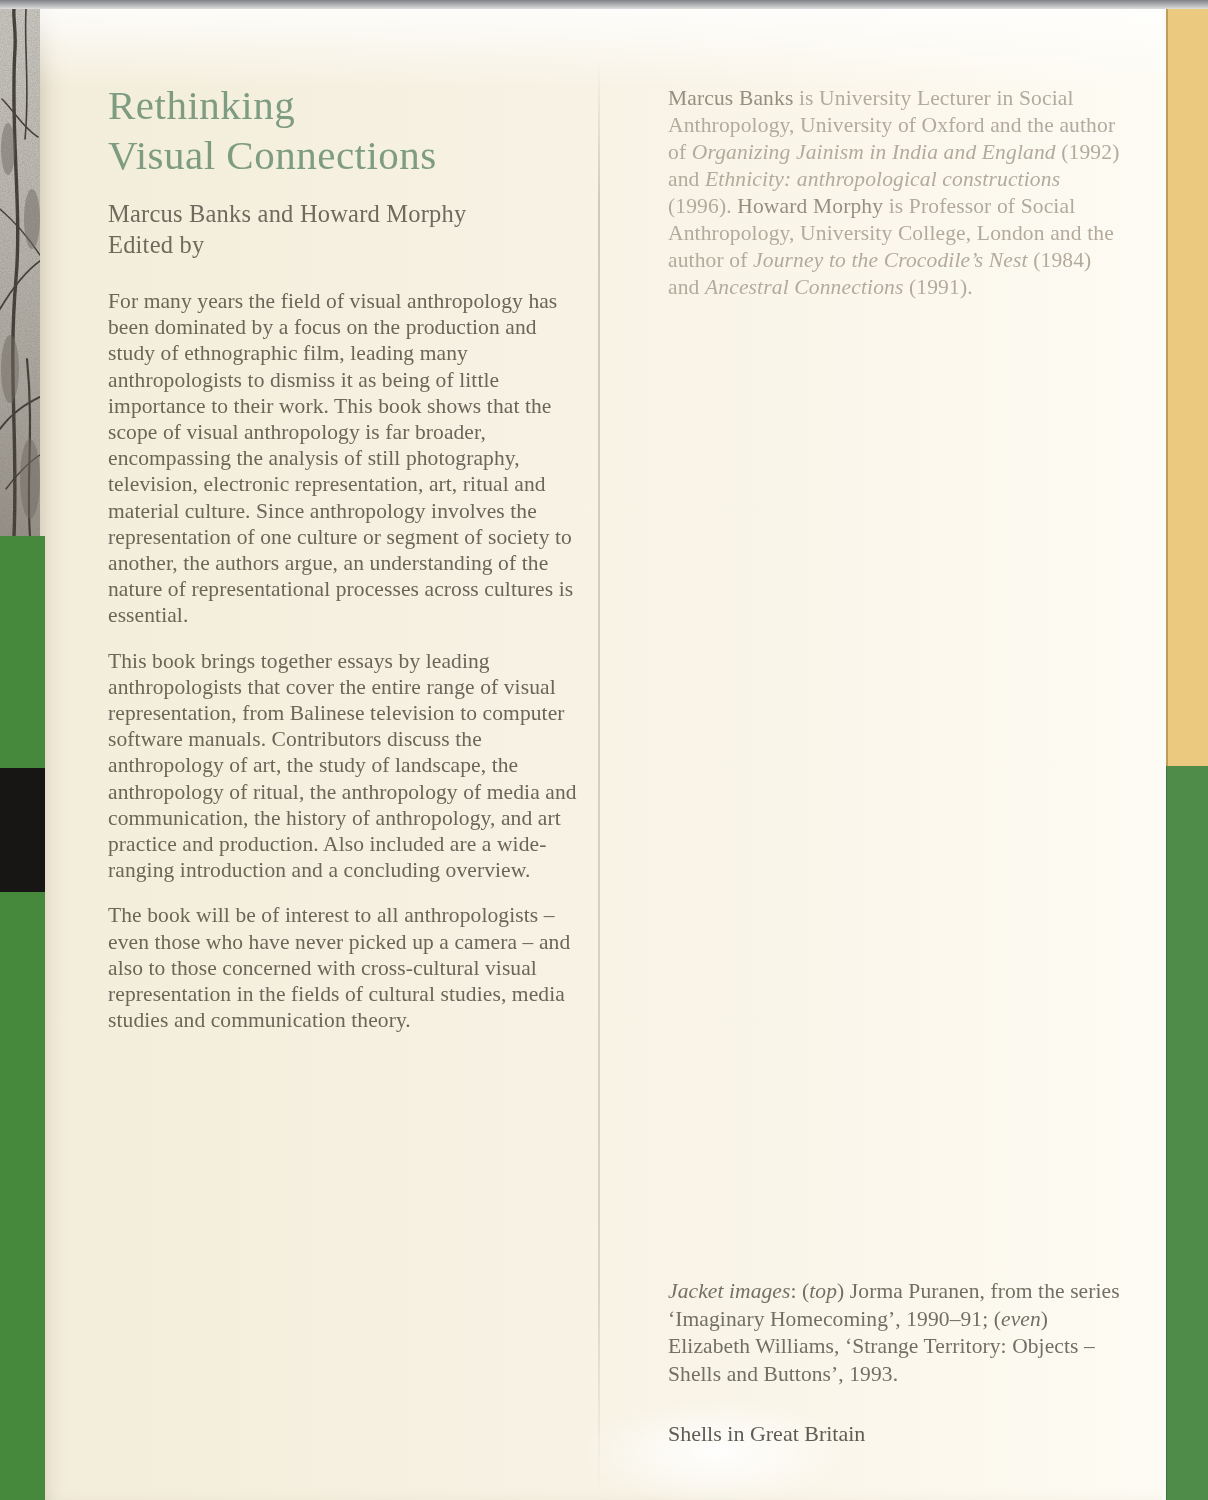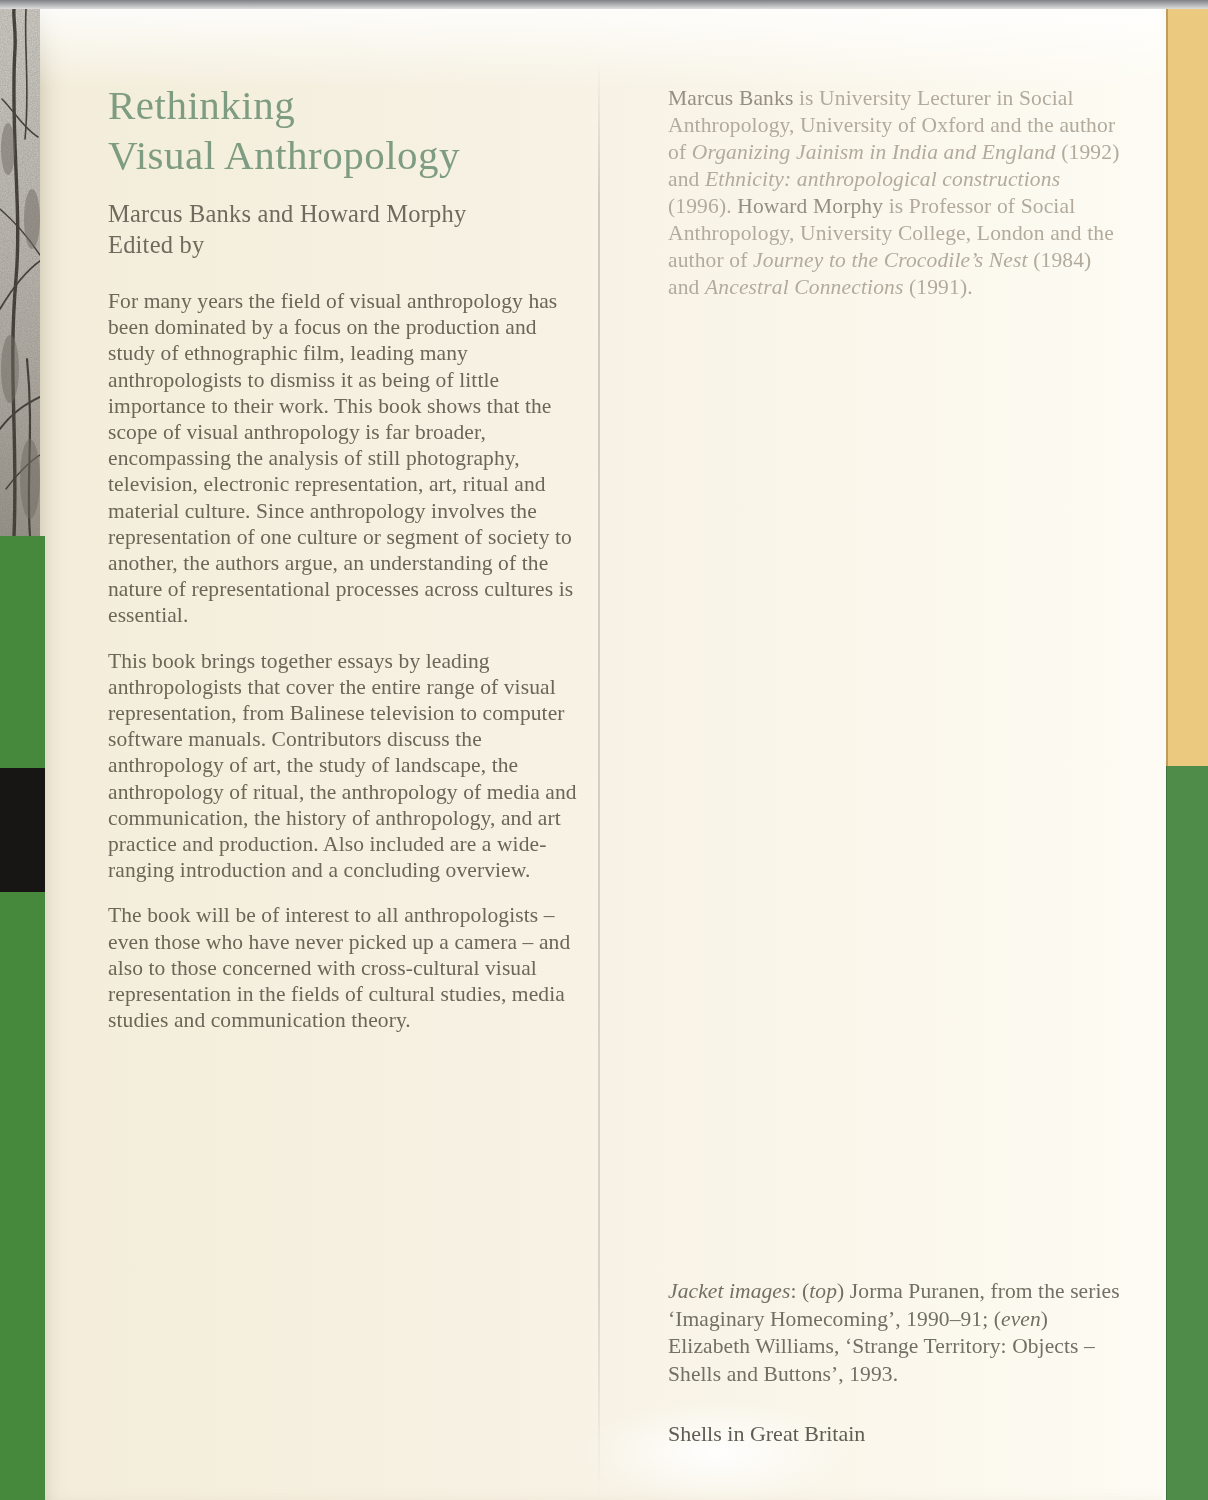--- a/index.html
+++ b/index.html
@@ -140,21 +140,21 @@
       </g>
       <rect width="40" height="527" filter="url(#grain)" opacity="0.55"></rect>
     </svg>
   </div>
 
   <div class="edge-tan"></div>
   <div class="edge-green"></div>
 
   <h1 class="title">
     <span class="title-line">Rethinking</span>
-    <span class="title-line">Visual Anthropology</span>
+    <span class="title-line">Visual Connections</span>
   </h1>
 
   <div class="edited">
     <span>Marcus Banks and Howard Morphy</span>
     <span>Edited by</span>
   </div>
 
   <div class="synopsis">
     <p>For many years the field of visual anthropology has been dominated by a focus on the production and study of ethnographic film, leading many anthropologists to dismiss it as being of little importance to their work. This book shows that the scope of visual anthropology is far broader, encompassing the analysis of still photography, television, electronic representation, art, ritual and material culture. Since anthropology involves the representation of one culture or segment of society to another, the authors argue, an understanding of the nature of representational processes across cultures is essential.</p>
     <p>This book brings together essays by leading anthropologists that cover the entire range of visual representation, from Balinese television to computer software manuals. Contributors discuss the anthropology of art, the study of landscape, the anthropology of ritual, the anthropology of media and communication, the history of anthropology, and art practice and production. Also included are a wide-ranging introduction and a concluding overview.</p>

